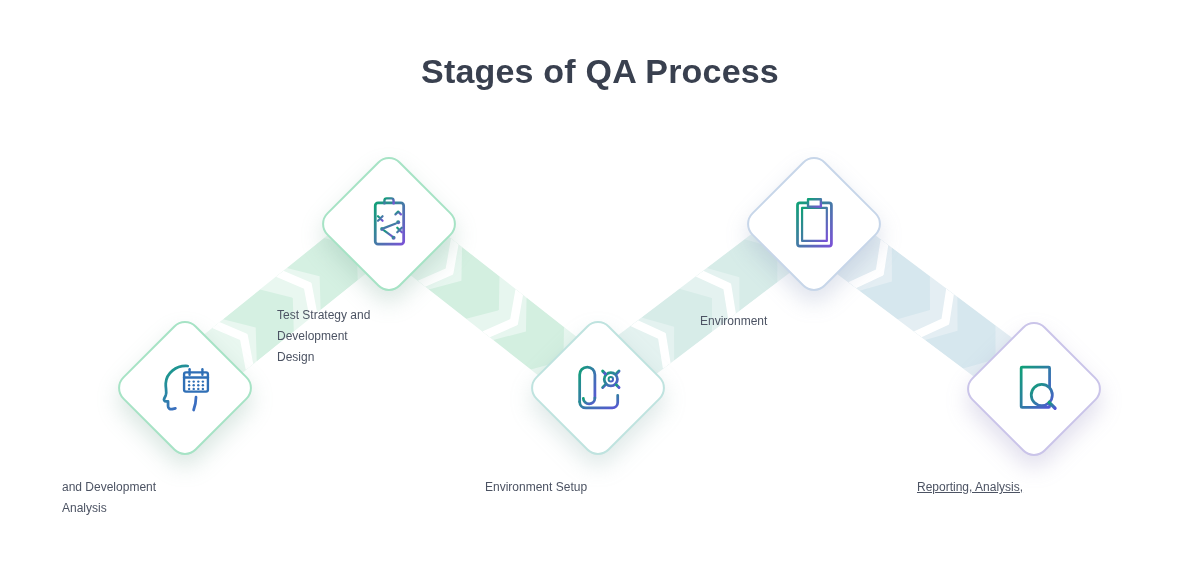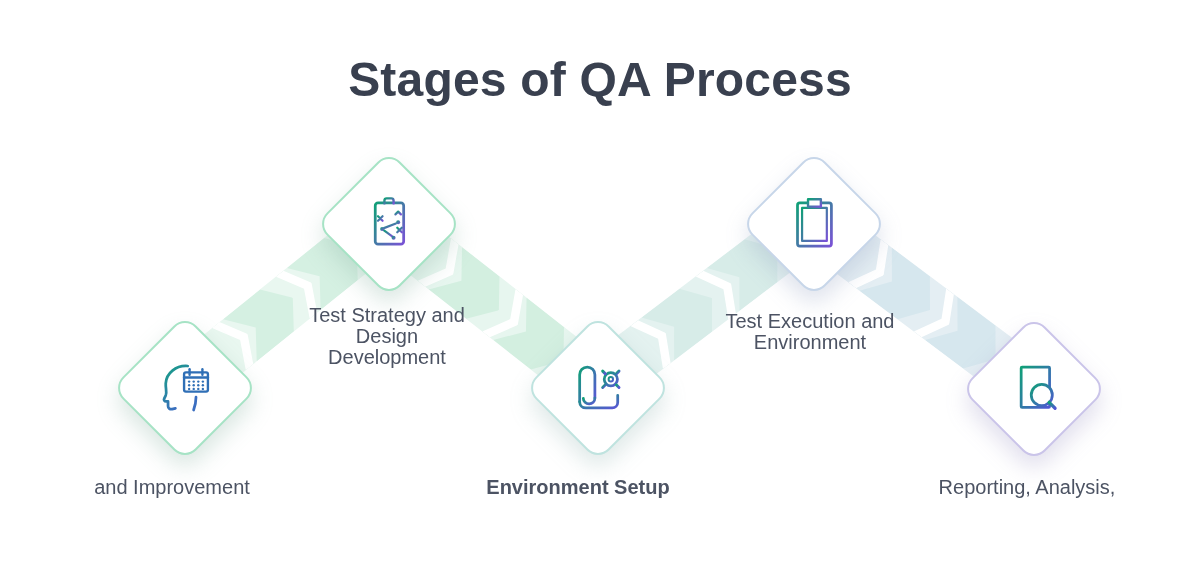--- a/index.html
+++ b/index.html
@@ -3,21 +3,21 @@
 <meta charset="utf-8">
 <style>
   html,body{margin:0;padding:0;}
   body{
     width:1200px;height:588px;position:relative;overflow:hidden;
     background:#ffffff;
     font-family:"Liberation Sans","DejaVu Sans",sans-serif;
   }
   .title{
     position:absolute;left:0;top:52px;width:1200px;
-    text-align:center;font-size:48px;font-weight:700;color:#39404f;
+    text-align:center;font-size:34px;font-weight:700;color:#39404f;
     letter-spacing:0.2px;
   }
   
   .connector{position:absolute;width:264px;height:54px;z-index:1;}
   .connector .base{position:absolute;inset:0;}
   .connector .chev{
     position:absolute;top:0;height:100%;width:68px;
     clip-path:polygon(0 0,70% 0,100% 50%,70% 100%,0 100%,30% 50%);
   }
   .connector .gap{
@@ -40,21 +40,21 @@
   .d-teal {border-color:#bfe3df;box-shadow:8px 8px 22px rgba(140,175,172,.28);}
   .d-blue {border-color:#c7d6e9;box-shadow:8px 8px 22px rgba(138,152,186,.28);}
   .d-lav  {border-color:#cac4e9;box-shadow:8px 8px 22px rgba(146,140,190,.28);}
   .icon-holder{
     position:absolute;inset:0;display:flex;align-items:center;justify-content:center;
     transform:rotate(-45deg);
   }
   
   .stage-label{
     position:absolute;width:220px;z-index:3;
-    text-align:center;font-size:20px;font-weight:500;color:#4c5363;
+    font-size:12px;font-weight:500;color:#4c5363;
     line-height:21px;
   }
   .stage-label span{display:block;}
 </style>
 </head>
 <body>
 
 <div class="title">Stages of QA Process</div>
 
 <div class="connector c-green" style="left:153px;top:277px;transform:rotate(-38.8deg);">
@@ -227,29 +227,29 @@
       <path d="M52.5,50.5 L59,57" stroke="url(#g5)" stroke-width="3.5"></path>
       <g stroke="url(#g5)" stroke-width="2.6">
         <line x1="38.5" y1="39.5" x2="50.5" y2="39.5"></line>
         <line x1="38.5" y1="45.5" x2="49" y2="45.5"></line>
       </g>
     </svg>
   </div>
 </div>
 
 <div class="stage-label" style="left:62px;top:477px;">
-  <span>and Improvement</span>
+  <span>and Development</span>
+  <span>Analysis</span>
 </div>
 <div class="stage-label" style="left:277px;top:305px;">
   <span>Test Strategy and</span>
+  <span>Development</span>
   <span>Design</span>
-  <span>Development</span>
-</div>
-<div class="stage-label" style="left:468px;top:477px;font-weight:bold;">
+</div>
+<div class="stage-label" style="left:485px;top:477px;">
   <span>Environment Setup</span>
 </div>
 <div class="stage-label" style="left:700px;top:311px;">
-  <span>Test Execution and</span>
   <span>Environment</span>
 </div>
-<div class="stage-label" style="left:917px;top:477px;">
+<div class="stage-label" style="left:917px;top:477px;text-decoration:underline;">
   <span>Reporting, Analysis,</span>
 </div>
 
 </body></html>

